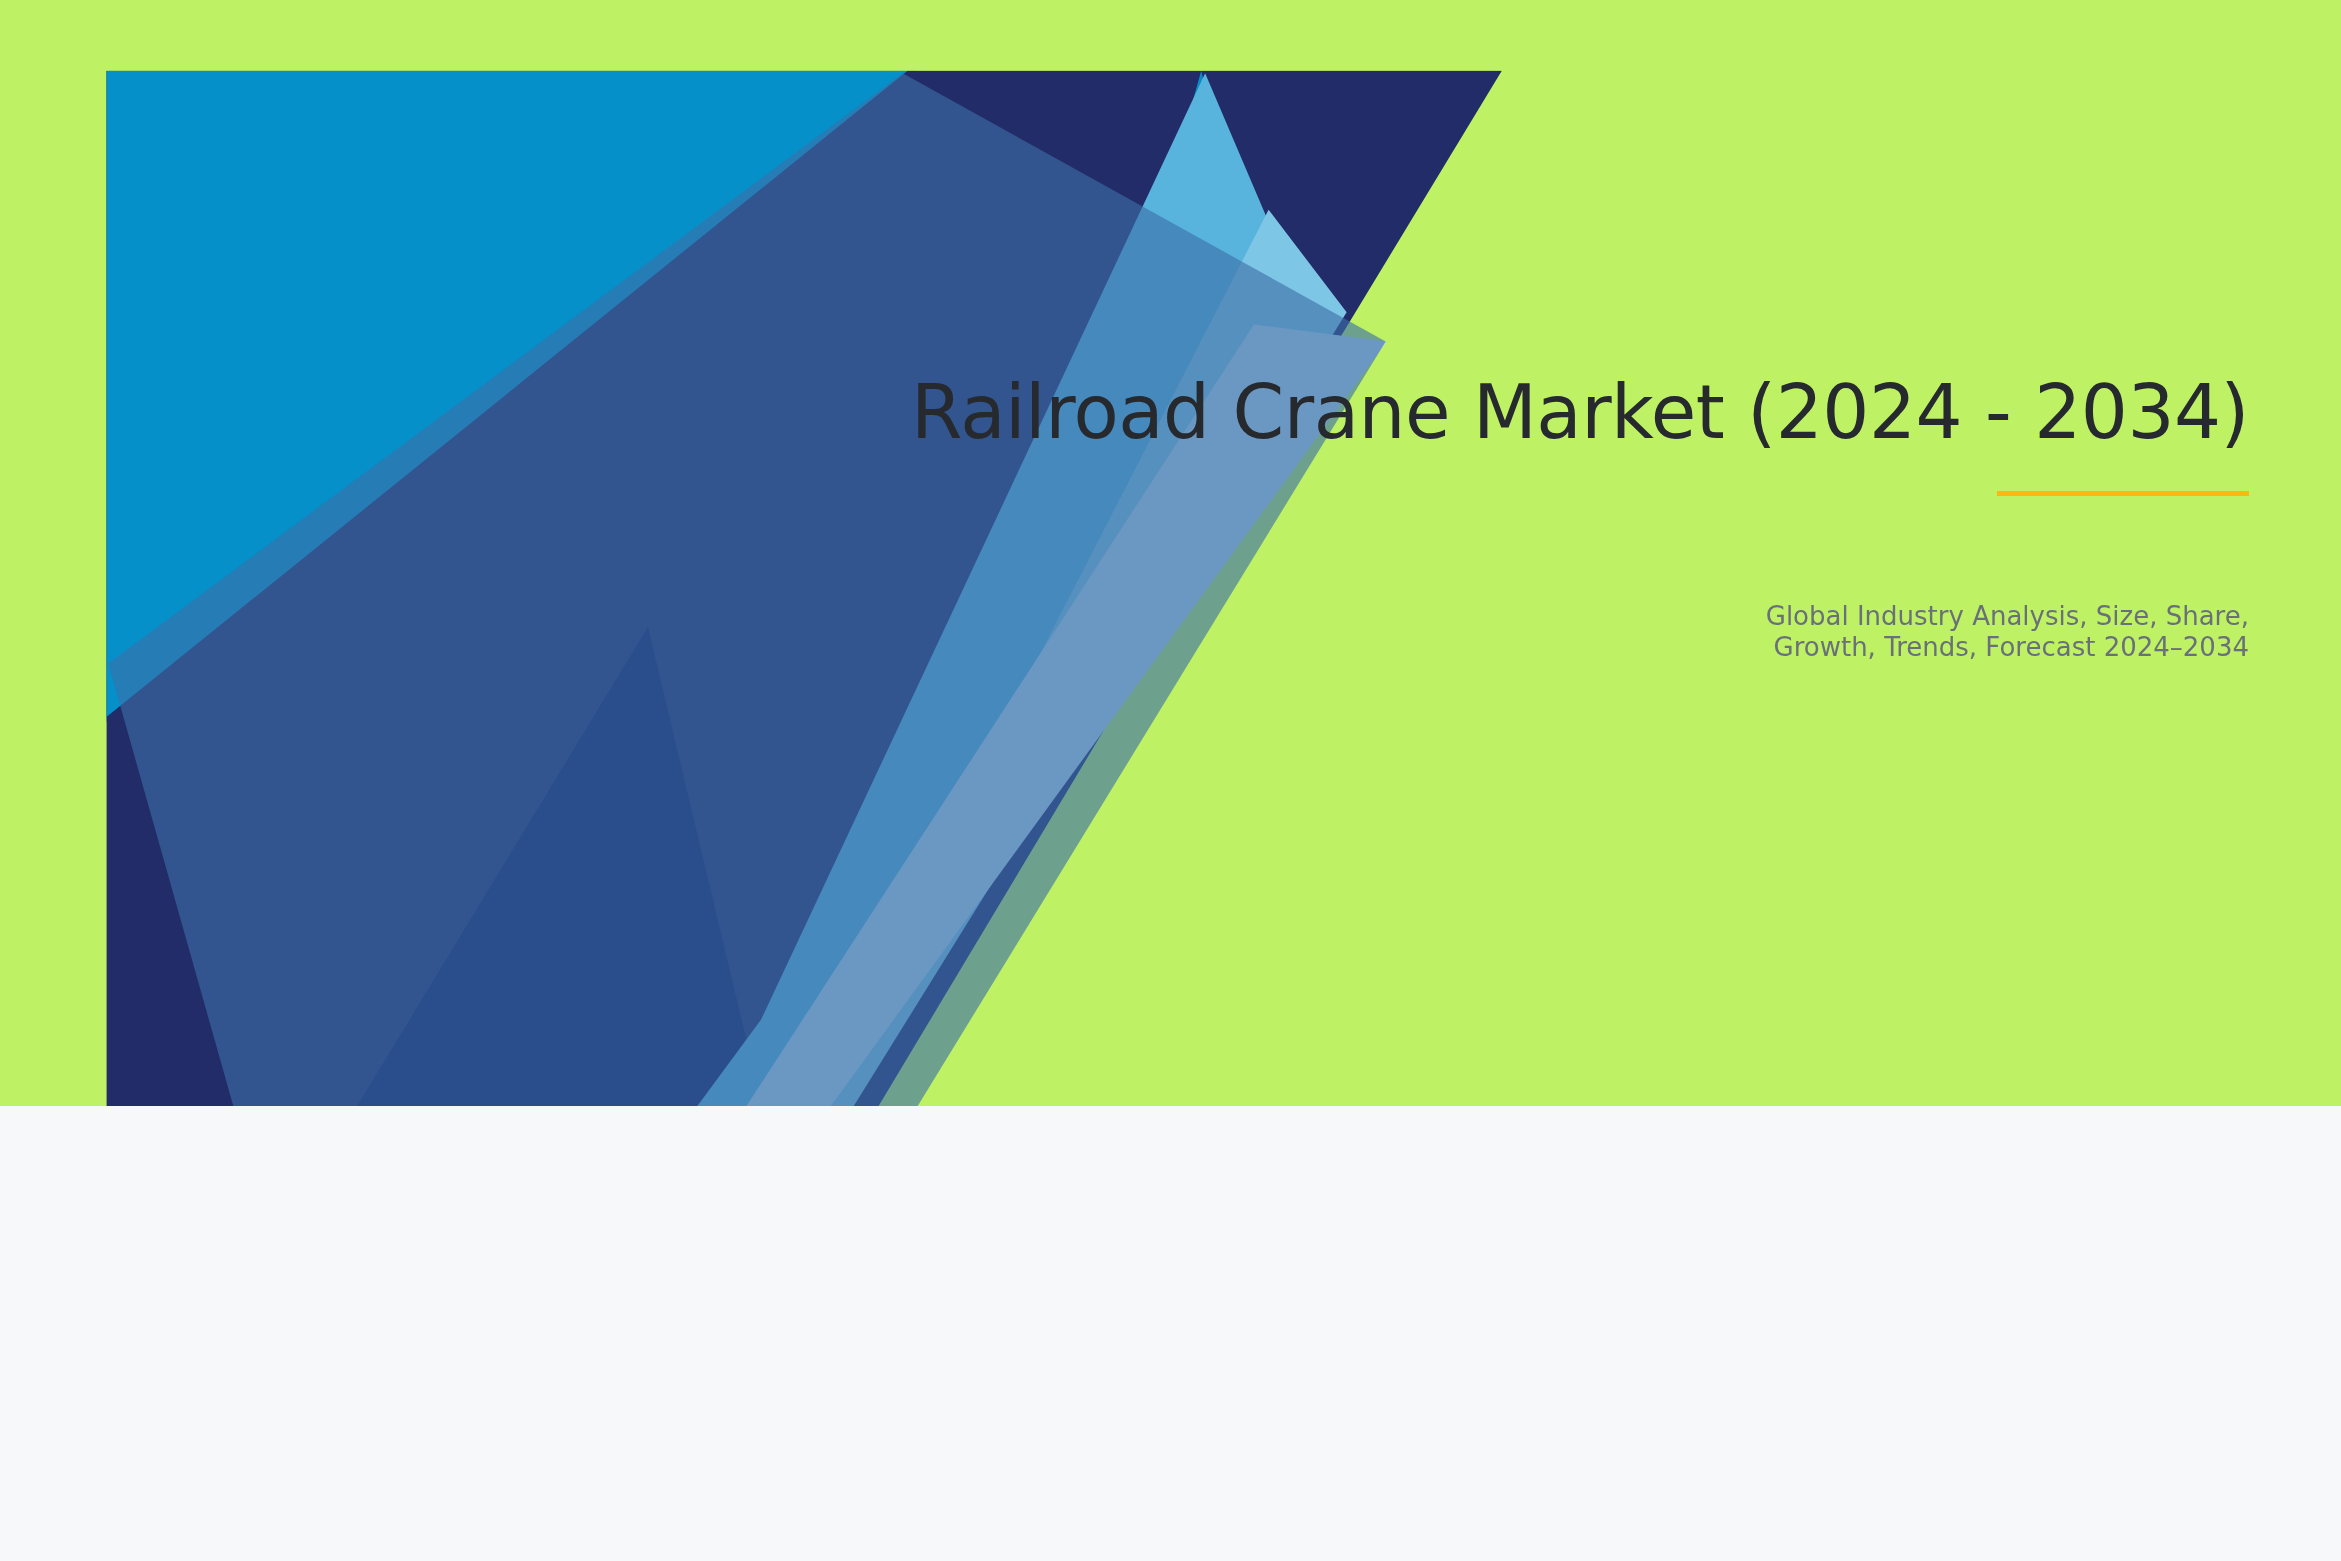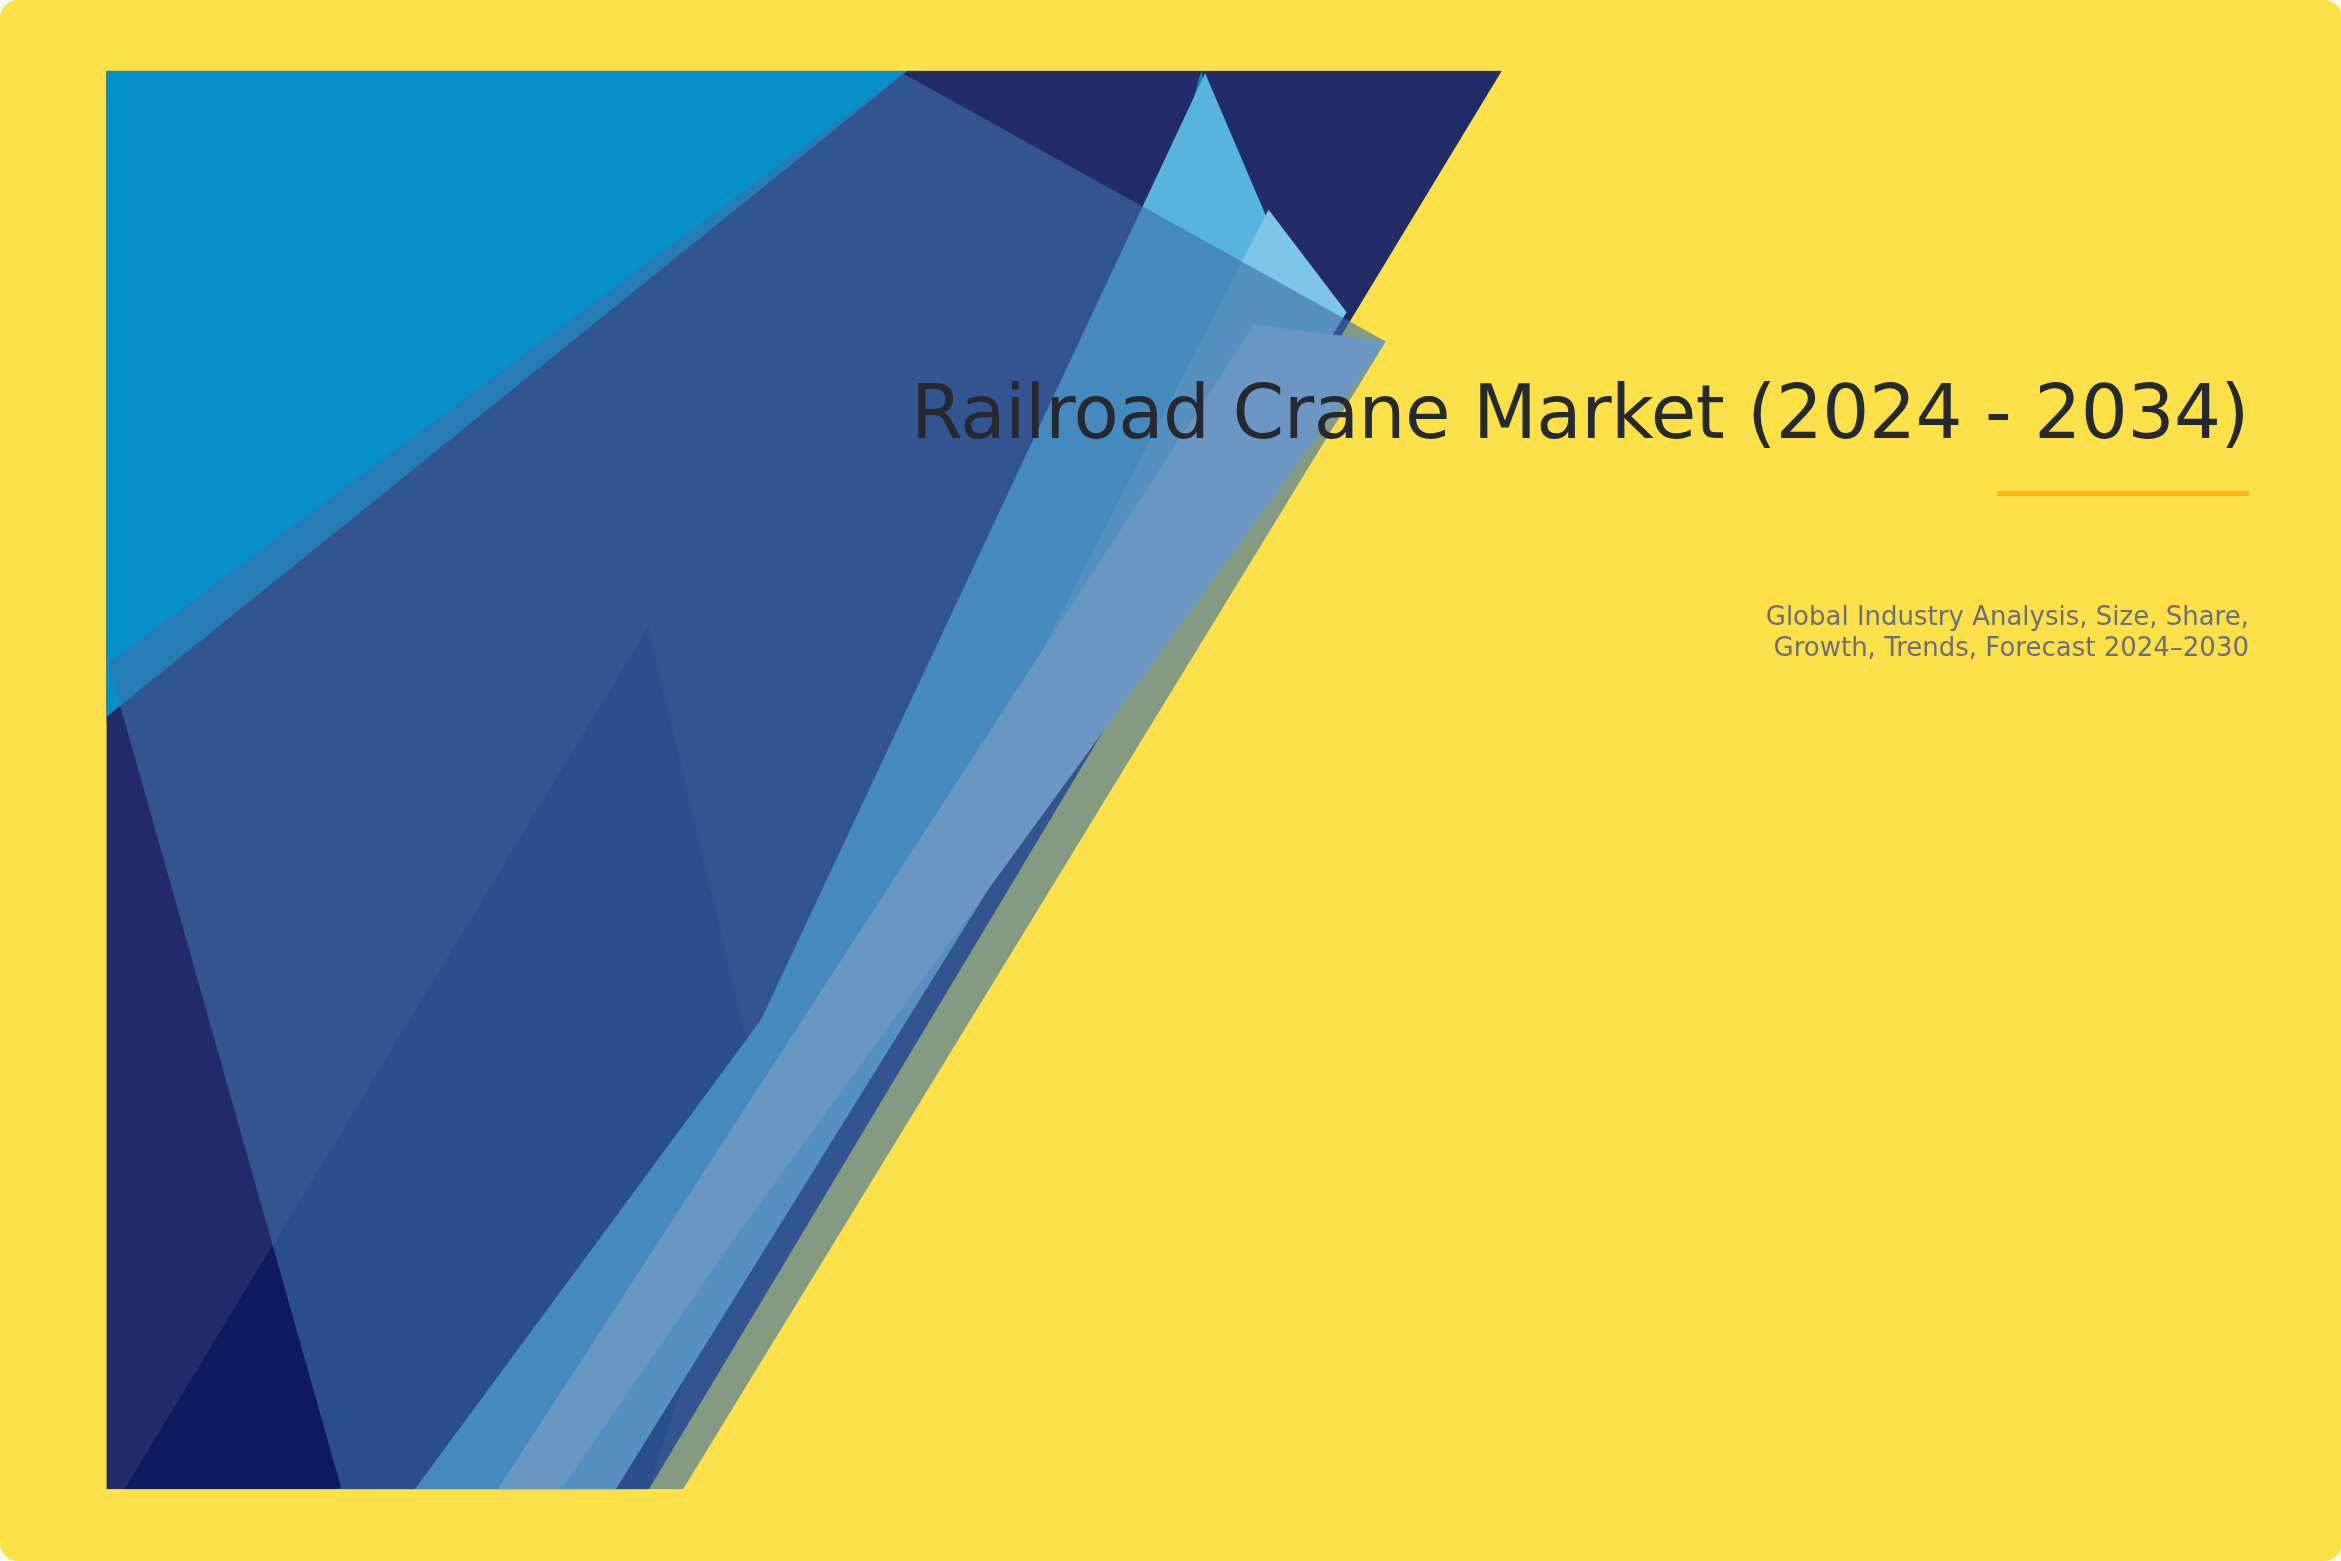--- a/index.html
+++ b/index.html
@@ -14,24 +14,23 @@
     font-family: "DejaVu Sans", "Liberation Sans", sans-serif;
     overflow: hidden;
     position: relative;
   }
 
   #slide {
     position: absolute;
     left: 0;
     top: 0;
     width: 2342px;
-    height: 1561px;
-    background: #fde047;
+    height: 1106px;
+    background: #bef264;
     overflow: hidden;
-    border-radius: 18px;
   }
 
   
   #artwork {
     position: absolute;
     left: 0;
     top: 0;
     width: 2342px;
     height: 1561px;
     display: block;
@@ -123,18 +122,18 @@
 
   <div id="text-block">
 
     <h1 id="page-title">Railroad Crane Market (2024 - 2034)</h1>
 
     <span id="accent-rule-wrap">
       <span id="accent-rule"></span>
     </span>
 
     <p id="page-subtitle">Global Industry Analysis, Size, Share,
-Growth, Trends, Forecast 2024–2030</p>
+Growth, Trends, Forecast 2024–2034</p>
 
   </div>
 
 </div>
 
 
 </body></html>

